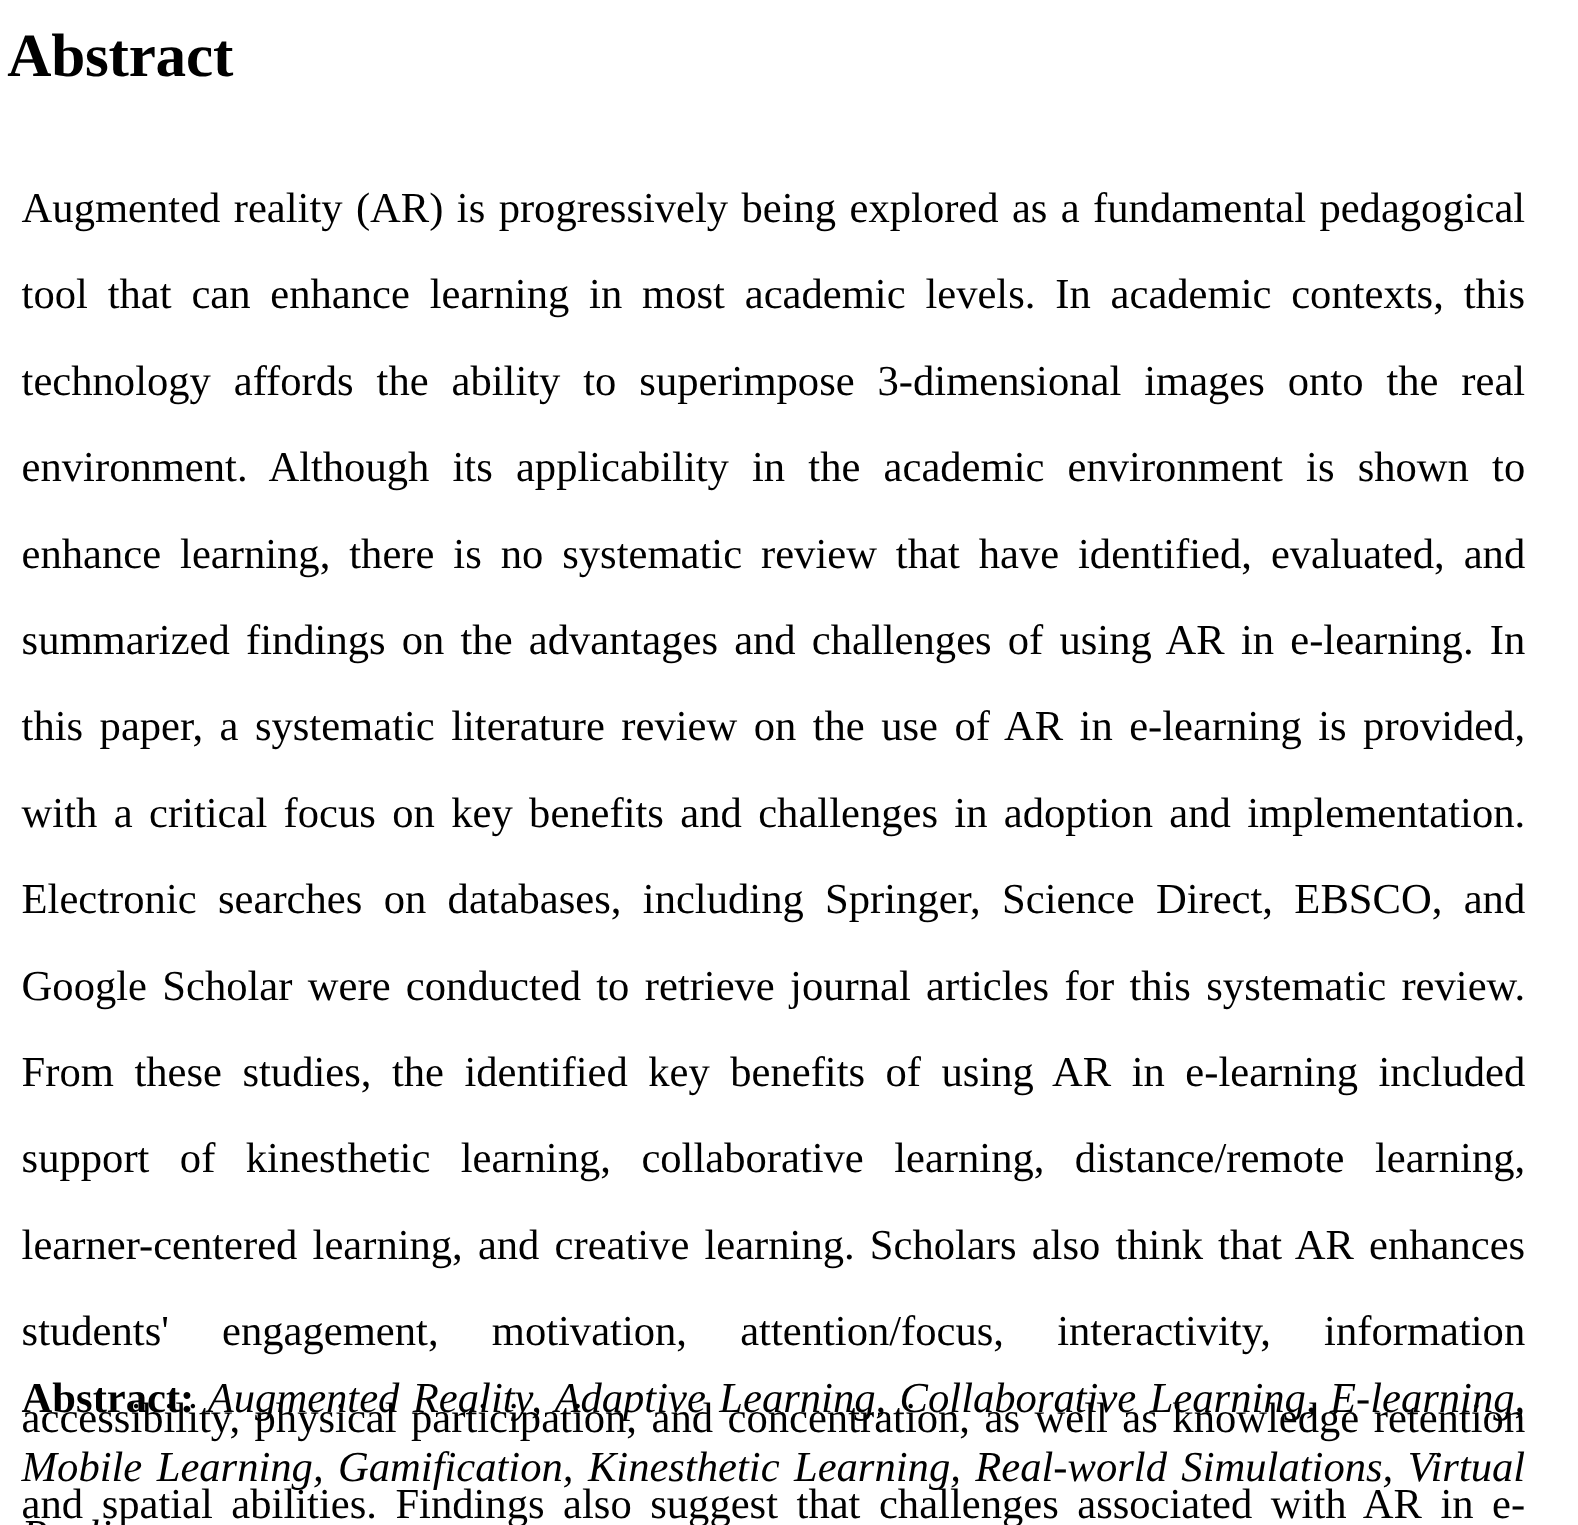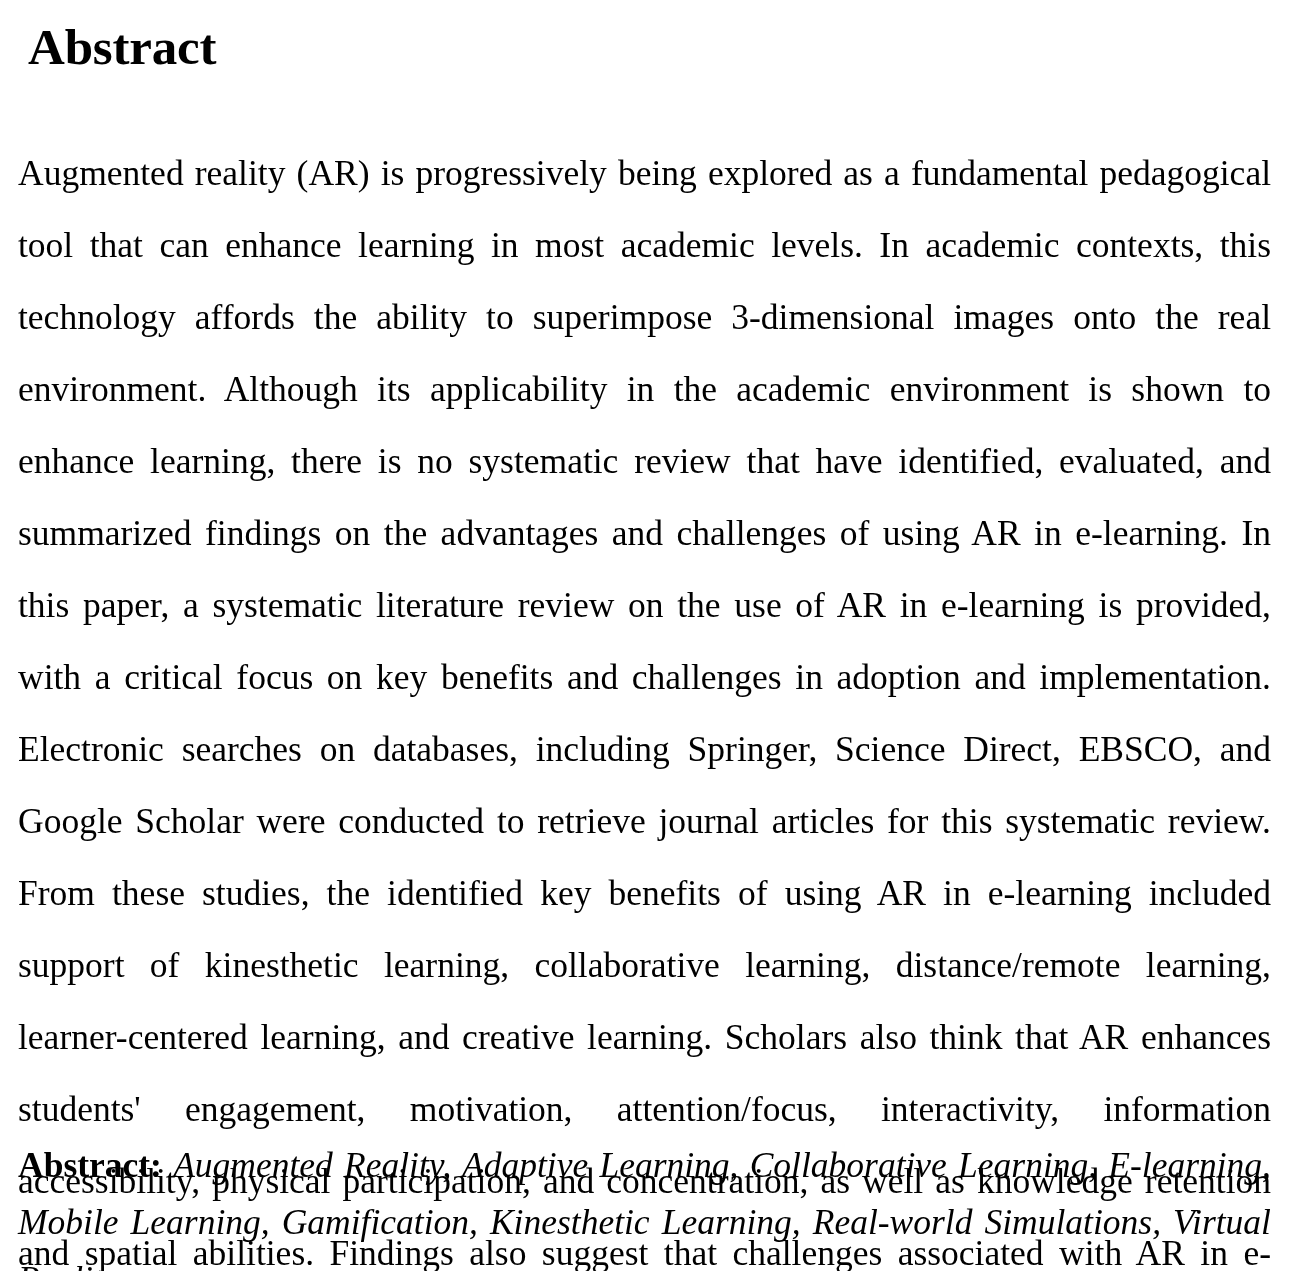--- a/index.html
+++ b/index.html
@@ -21,21 +21,21 @@
     position: relative;
     width: 1315px;
     height: 1271px;
     box-sizing: border-box;
     padding: 0;
   }
 
   
   .abstract-heading {
     position: absolute;
-    left: 28px;
+    left: 6px;
     top: 16px;
     margin: 0;
     font-size: 51px;
     line-height: 62px;
     font-weight: bold;
     letter-spacing: -0.2px;
     white-space: nowrap;
   }
 
   

